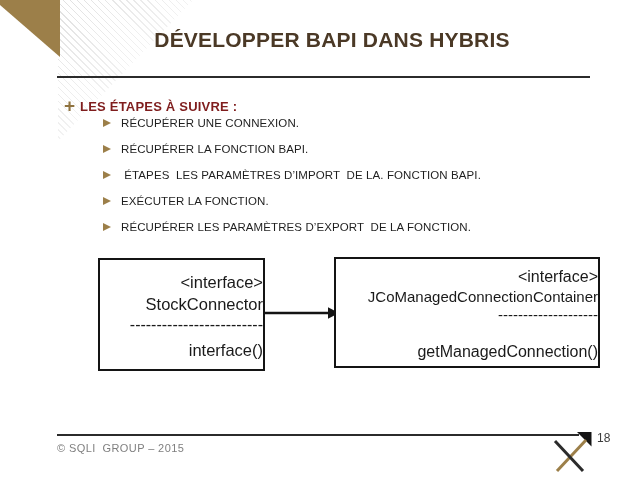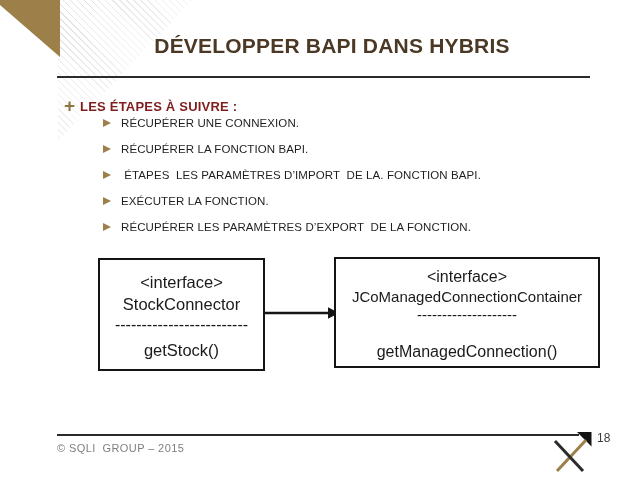--- a/index.html
+++ b/index.html
@@ -17,41 +17,41 @@
     -webkit-mask-image:linear-gradient(135deg,#000 20%,transparent 85%);
     mask-image:linear-gradient(135deg,#000 20%,transparent 85%);
   }
   .corner-tri{
     position:absolute;left:0;top:0;width:60px;height:58px;
     background:#9c7f49;
     clip-path:polygon(0 0, 60px 0, 60px 57px, 0 5px);
   }
   
   .title{
-    position:absolute;left:0;top:34px;width:100%;padding-left:26px;box-sizing:border-box;
+    position:absolute;left:0;top:28px;width:100%;padding-left:26px;box-sizing:border-box;
     text-align:center;font-size:21px;font-weight:bold;color:#4b3926;letter-spacing:.2px;
   }
   .rule{position:absolute;height:2px;background:#2b2b2b;}
   .title-rule{left:57px;top:76px;width:533px;}
   
   .steps-heading{position:absolute;left:64px;top:97px;display:flex;align-items:flex-start;}
   .plus{color:#8f7340;font-size:19px;font-weight:bold;line-height:18px;margin-right:5px;}
   .steps-label{font-size:13px;font-weight:bold;color:#7f1d1d;line-height:19px;letter-spacing:.2px;white-space:pre;}
   .bullets{position:absolute;left:103px;top:110px;margin:0;padding:0;list-style:none;}
   .bullets li{height:26px;display:flex;align-items:center;}
   .arrowhead{
     width:0;height:0;border-left:8px solid #9c7f49;
     border-top:4px solid transparent;border-bottom:4px solid transparent;
     margin-right:10px;flex:0 0 auto;
   }
   .bullet-label{font-size:11.5px;color:#1f1f1f;white-space:pre;letter-spacing:.1px;}
   
   .uml-box{
     position:absolute;box-sizing:border-box;border:2.5px solid #141414;background:#fff;
-    text-align:center;
+    text-align:right;
   }
   .box-left{left:98px;top:258px;width:167px;height:113px;padding-top:11px;}
   .box-right{left:334px;top:257px;width:266px;height:111px;padding-top:7px;}
   .box-left .stereotype{font-size:16.5px;line-height:22px;}
   .box-left .iname{font-size:16.5px;line-height:22px;}
   .box-left .sep{font-size:16px;line-height:20px;letter-spacing:0;}
   .box-left .method{font-size:16.5px;line-height:25px;margin-top:3px;}
   .box-right .stereotype{font-size:16px;line-height:21px;}
   .box-right .iname{font-size:15px;line-height:19px;}
   .box-right .sep{font-size:15px;line-height:18px;}
@@ -97,21 +97,21 @@
   <li>
     <span class="arrowhead"></span>
     <span class="bullet-label">RÉCUPÉRER LES PARAMÈTRES D’EXPORT  DE LA FONCTION.</span>
   </li>
 </ul>
 
 <div class="uml-box box-left">
   <div class="stereotype">&lt;interface&gt;</div>
   <div class="iname">StockConnector</div>
   <div class="sep">-------------------------</div>
-  <div class="method">getStock()</div>
+  <div class="method">interface()</div>
 </div>
 
 <svg class="connector" width="76" height="18" viewBox="0 0 76 18">
   <line x1="1" y1="9" x2="65" y2="9" stroke="#141414" stroke-width="2.4"></line>
   <polygon points="64,3.2 75,9 64,14.8" fill="#141414"></polygon>
 </svg>
 
 <div class="uml-box box-right">
   <div class="stereotype">&lt;interface&gt;</div>
   <div class="iname">JCoManagedConnectionContainer</div>

